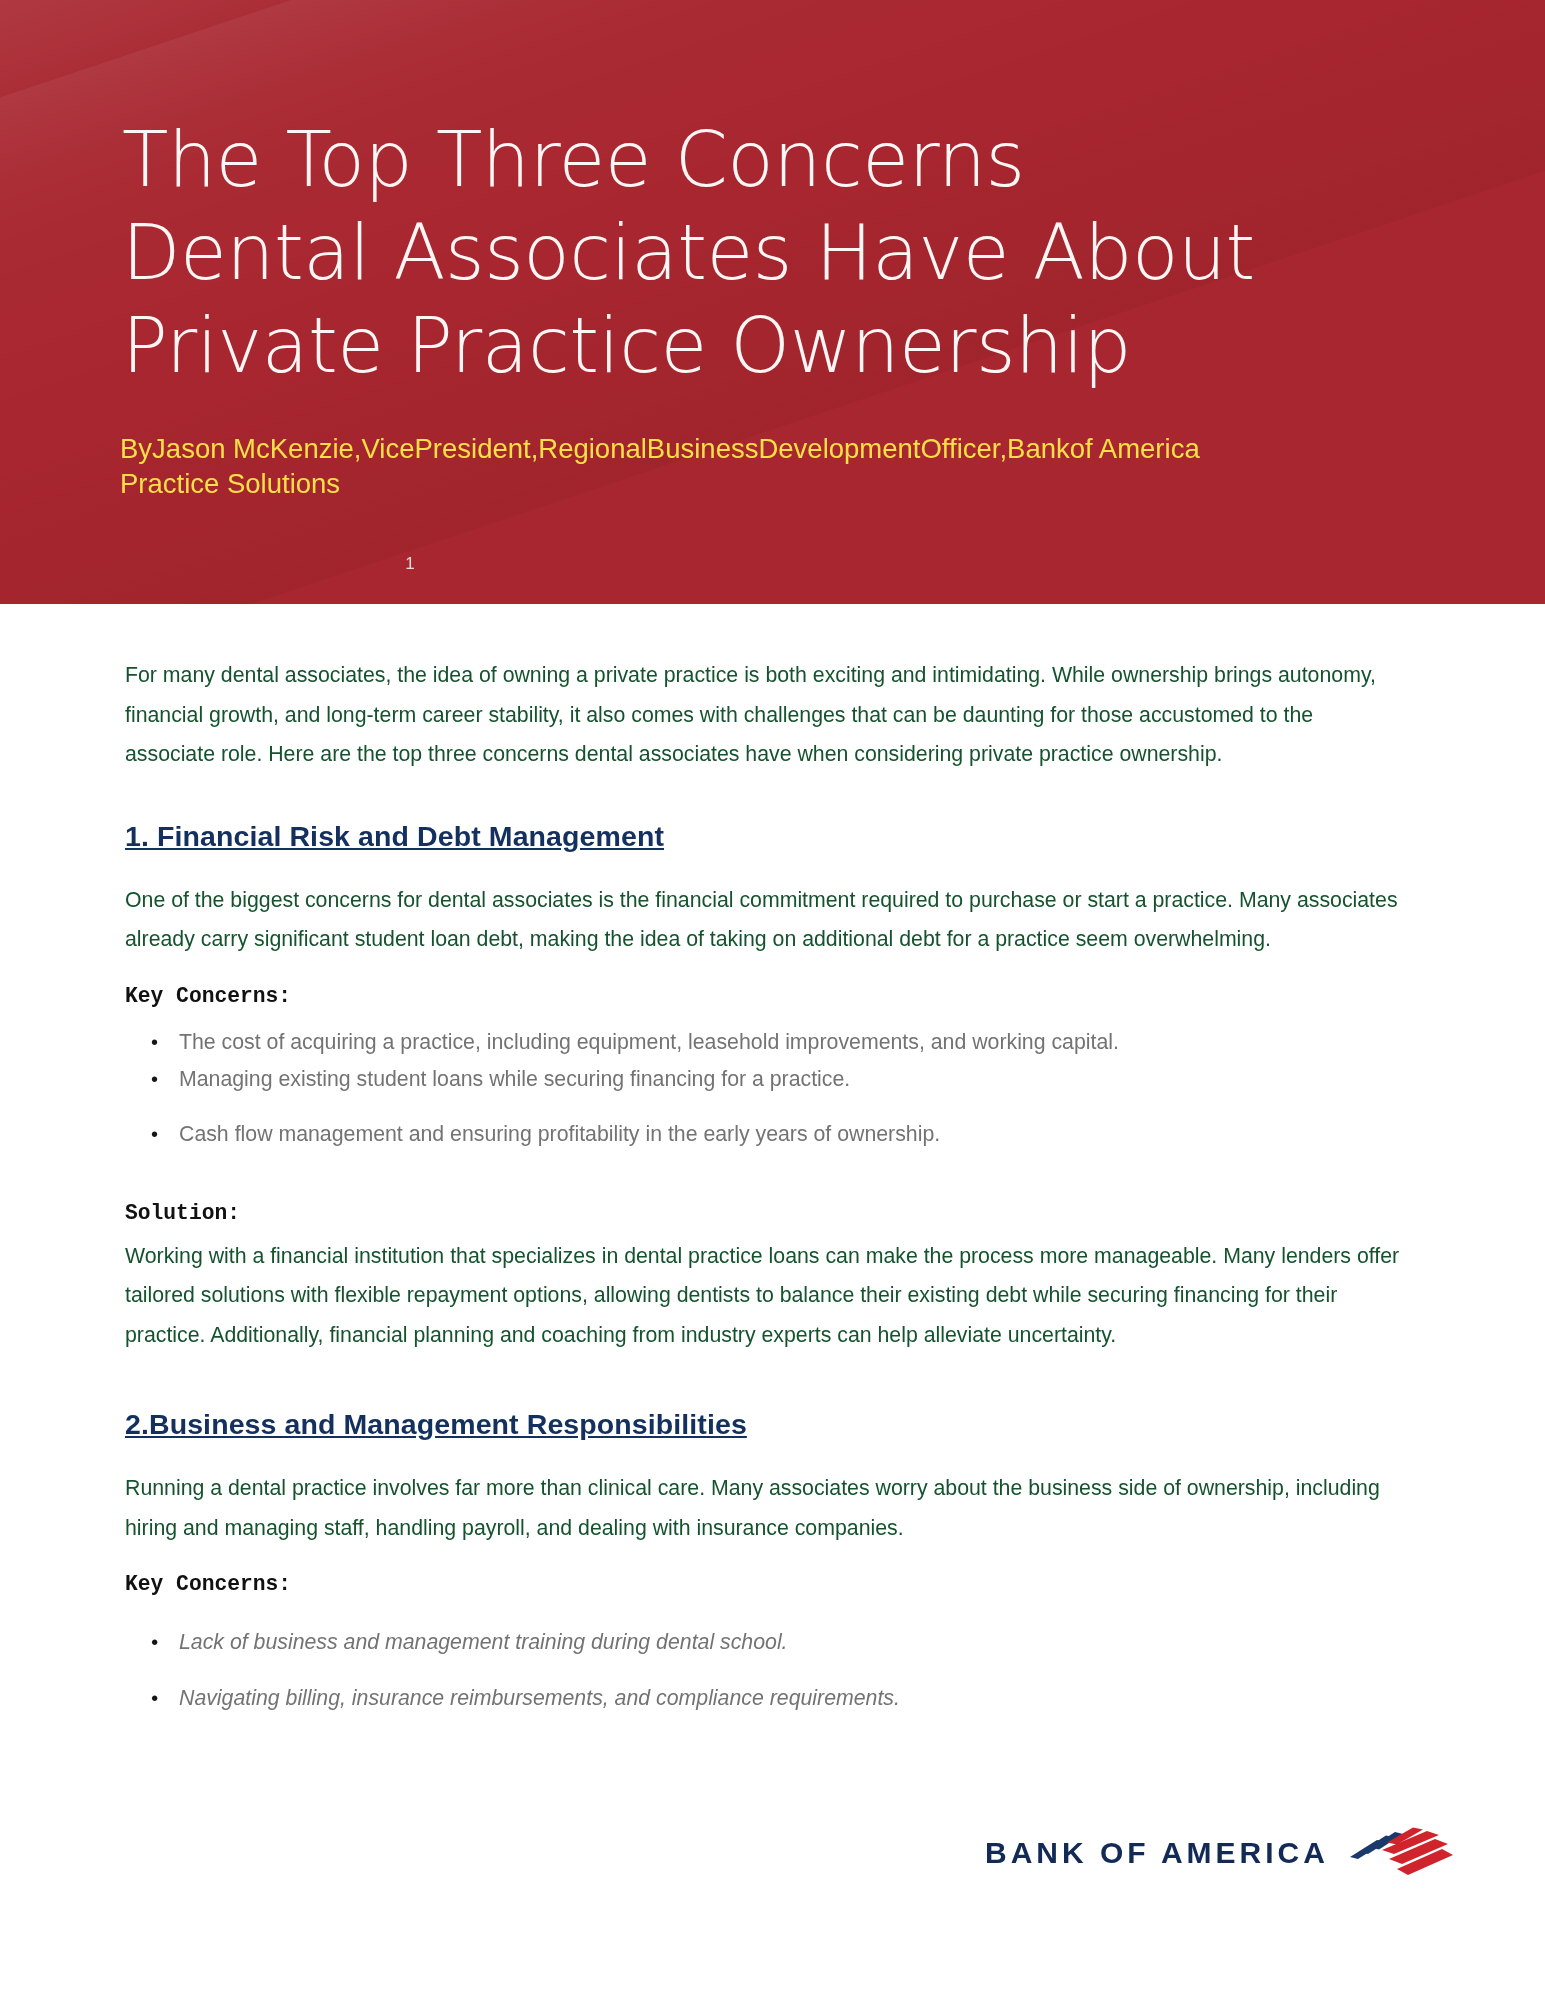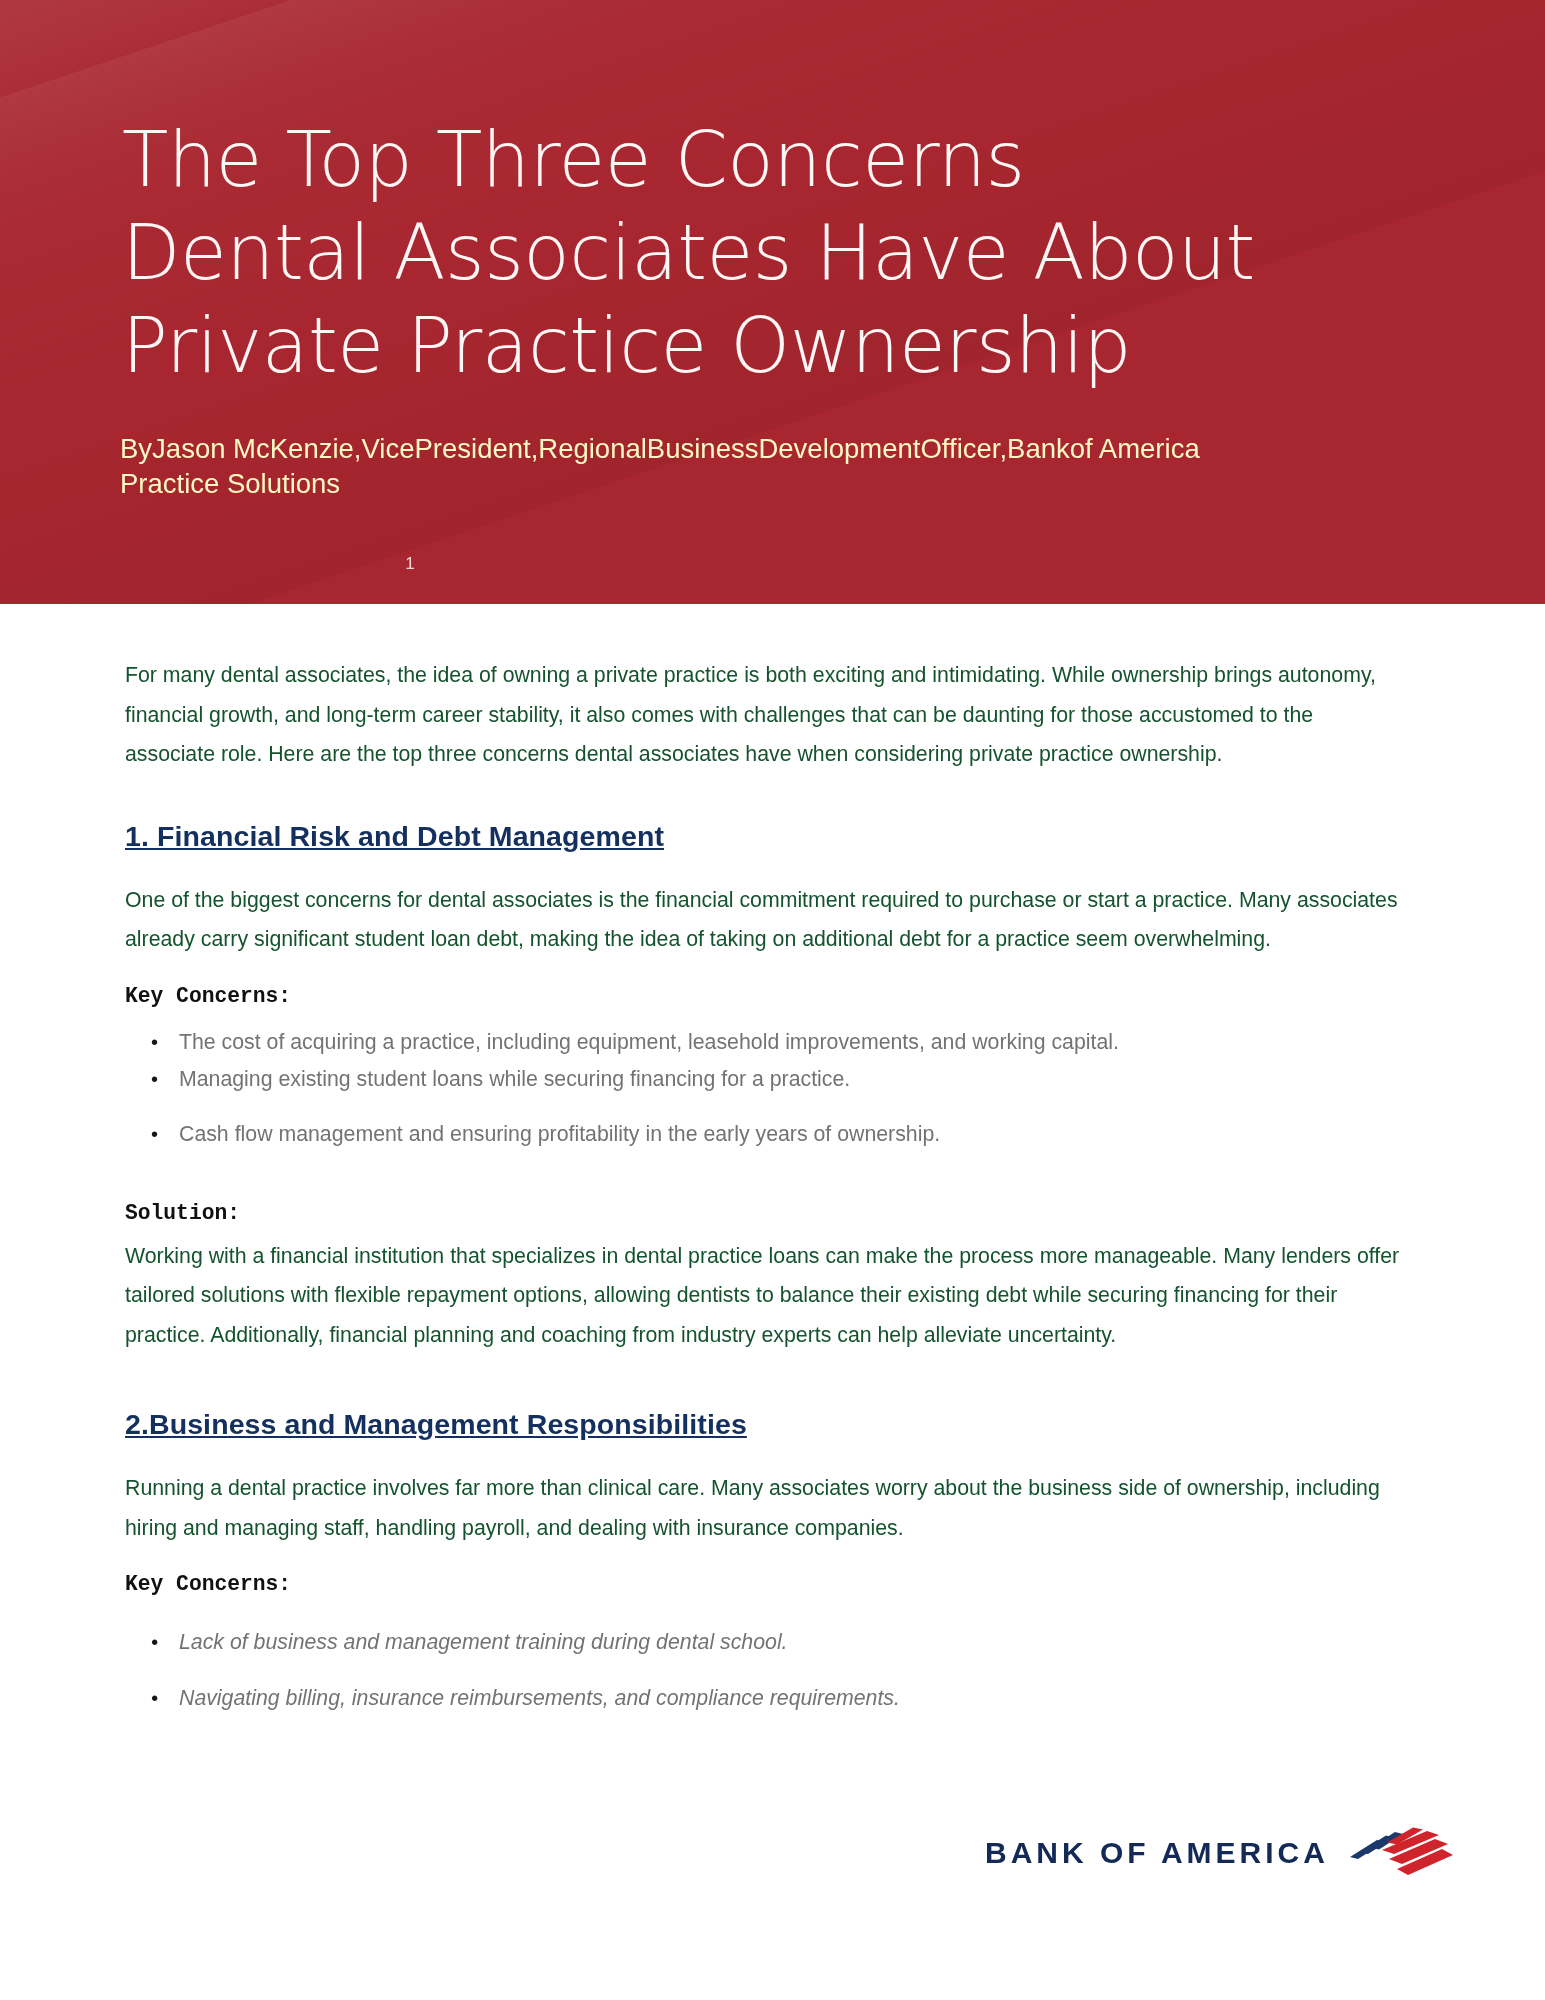--- a/index.html
+++ b/index.html
@@ -70,21 +70,21 @@
     font-size:76px;
     line-height:93px;
     letter-spacing:-0.5px;
     white-space:pre-line;
   }
   .banner-subtitle{
     position:absolute;
     left:120px;
     top:395px;
     width:1180px;
-    color:#fef9c3;
+    color:#fde047;
     font-family:"Liberation Sans", sans-serif;
     font-weight:400;
     font-size:27.5px;
     line-height:35px;
   }
   .banner-pagenum{
     position:absolute;
     left:360px;
     top:518px;
     width:100px;

